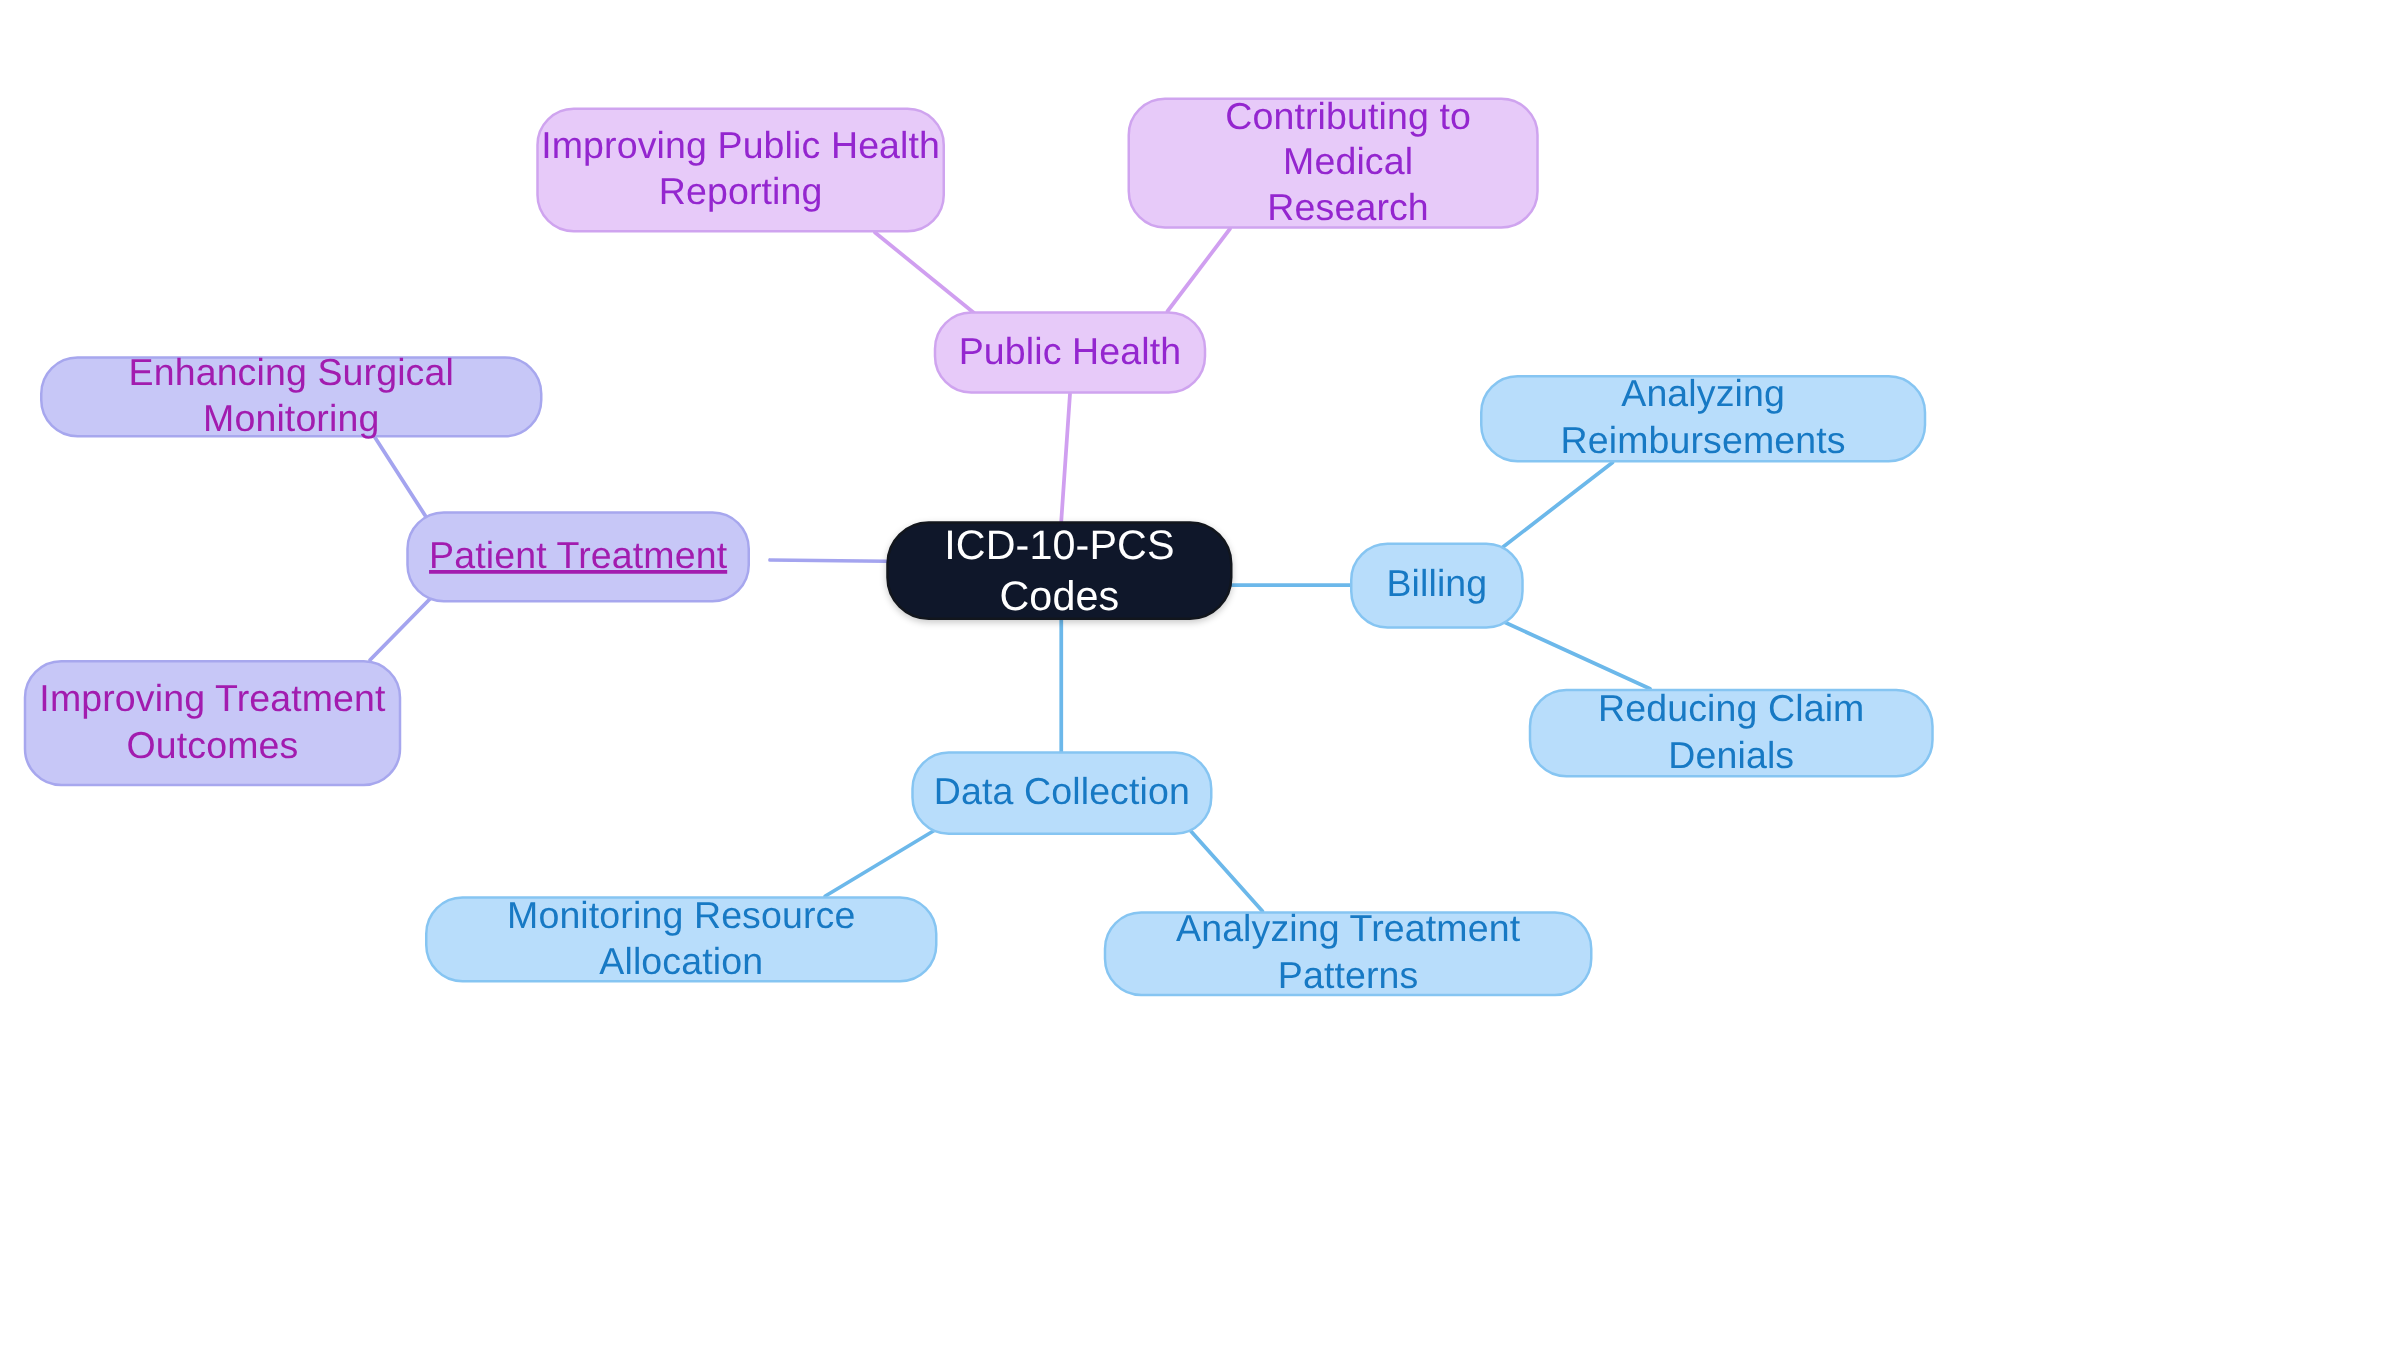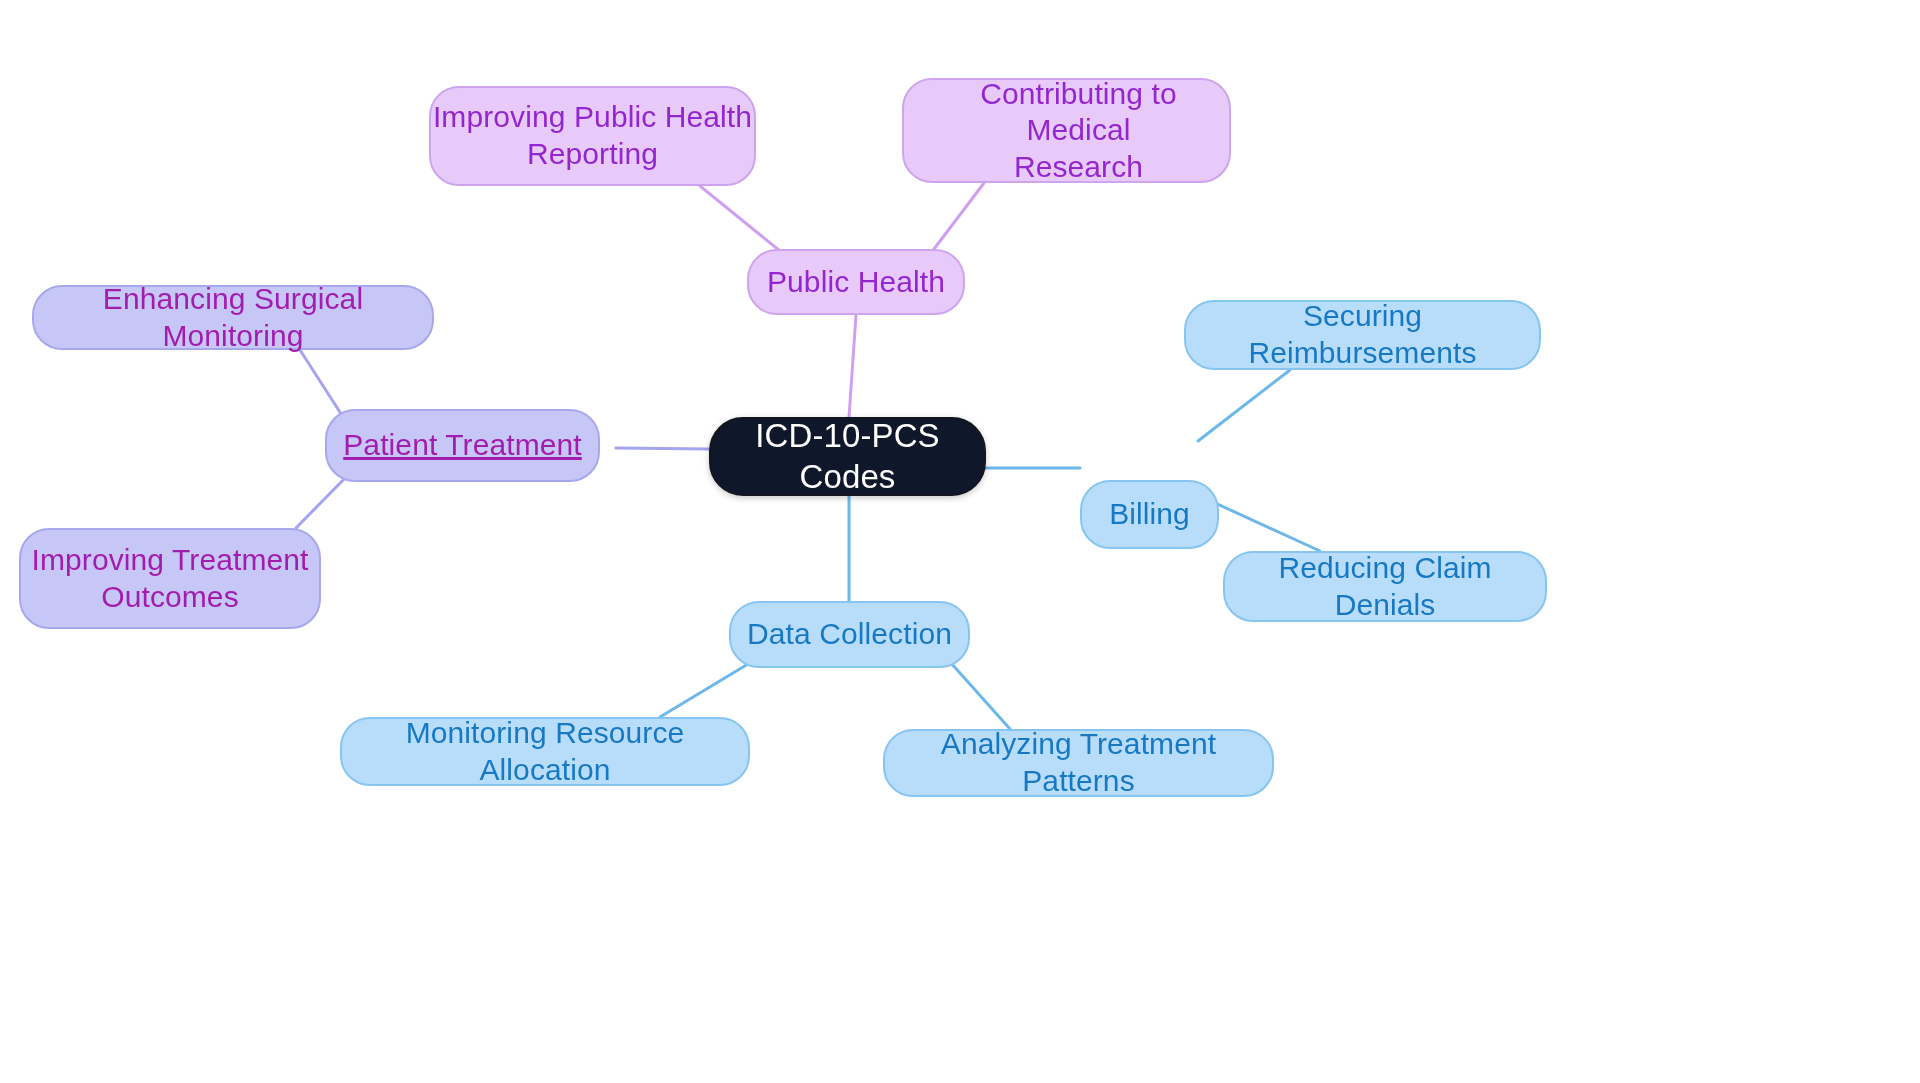--- a/index.html
+++ b/index.html
@@ -90,20 +90,20 @@
       <div class="node node-root" style="left: 709px; top: 417px; width: 277px; height: 79px;">ICD-10-PCS Codes</div>
       <div class="node node-periwinkle" style="left: 325px; top: 409px; width: 275px; height: 73px; text-decoration: underline;">Patient Treatment</div>
       <div class="node node-periwinkle" style="left: 32px; top: 285px; width: 402px; height: 65px;">Enhancing Surgical Monitoring</div>
       <div class="node node-periwinkle" style="left: 19px; top: 528px; width: 302px; height: 101px; text-align: center;">Improving Treatment
 Outcomes</div>
       <div class="node node-violet" style="left: 747px; top: 249px; width: 218px; height: 66px;">Public Health</div>
       <div class="node node-violet" style="left: 429px; top: 86px; width: 327px; height: 100px;">Improving Public Health
 Reporting</div>
       <div class="node node-violet" style="left: 902px; top: 78px; width: 329px; height: 105px; padding-left: 24px;">Contributing to Medical
 Research</div>
-      <div class="node node-blue" style="left: 1080px; top: 434px; width: 139px; height: 69px; margin-top: 46px;">Billing</div>
-      <div class="node node-blue" style="left: 1184px; top: 300px; width: 357px; height: 70px;">Securing Reimbursements</div>
+      <div class="node node-blue" style="left: 1080px; top: 434px; width: 139px; height: 69px;">Billing</div>
+      <div class="node node-blue" style="left: 1184px; top: 300px; width: 357px; height: 70px;">Analyzing Reimbursements</div>
       <div class="node node-blue" style="left: 1223px; top: 551px; width: 324px; height: 71px;">Reducing Claim Denials</div>
       <div class="node node-blue" style="left: 729px; top: 601px; width: 241px; height: 67px;">Data Collection</div>
       <div class="node node-blue" style="left: 340px; top: 717px; width: 410px; height: 69px;">Monitoring Resource Allocation</div>
       <div class="node node-blue" style="left: 883px; top: 729px; width: 391px; height: 68px;">Analyzing Treatment Patterns</div>
     </div>
 </div>
 
 </body></html>

